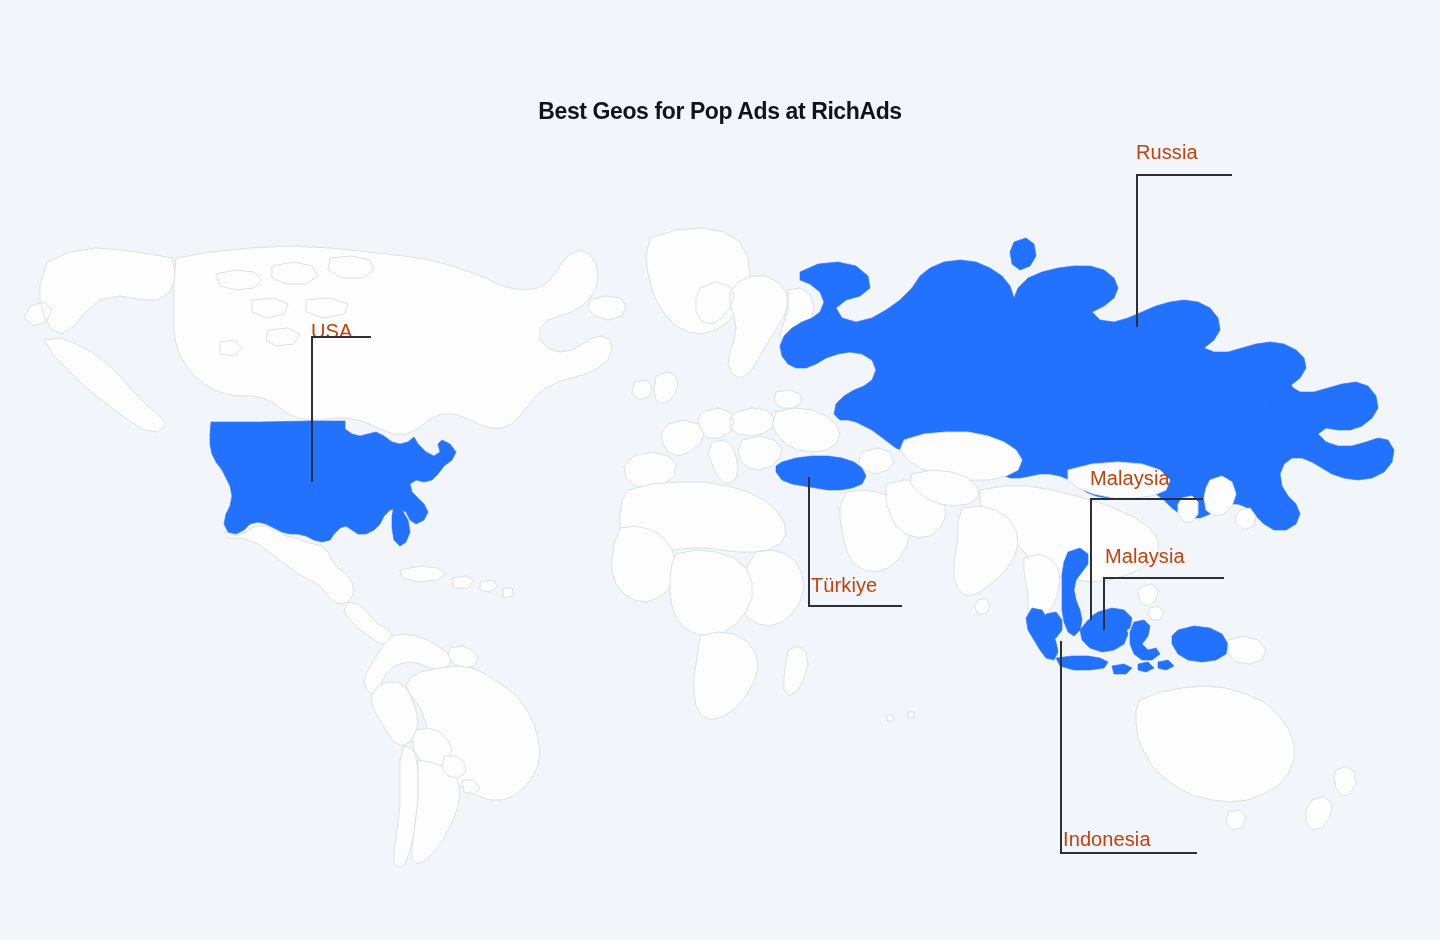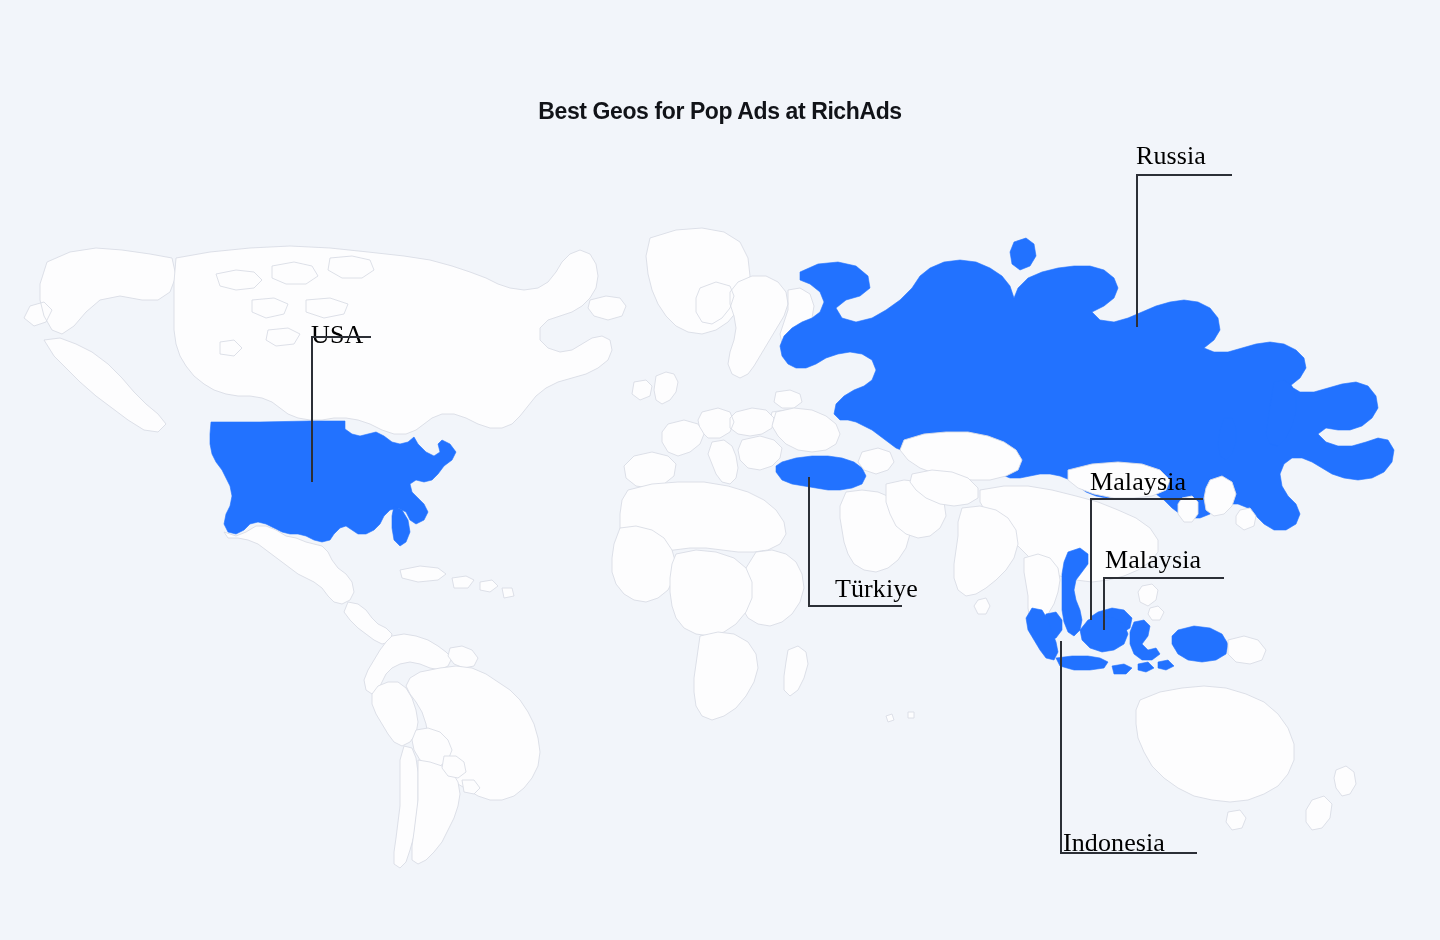--- a/index.html
+++ b/index.html
@@ -47,26 +47,26 @@
     stroke-linejoin: round;
   }
   .country.hi {
     fill: #2272ff;
     stroke: #2272ff;
     stroke-width: 0.6;
   }
   .label-group { position: absolute; }
   .label-text {
     position: absolute;
-    font-size: 26px;
+    font-size: 20px;
     font-weight: 400;
-    color: #000000;
+    color: #c2410c;
     white-space: nowrap;
     letter-spacing: 0.1px;
-    font-family: Liberation Serif, serif;
+    font-family: Liberation Sans, sans-serif;
   }
   .leader {
     position: absolute;
     background: #2c2f36;
   }
   .leader.h { height: 2px; }
   .leader.v { width: 2px; }
 </style>
 </head>
 <body>
@@ -202,21 +202,21 @@
     <div class="leader v" style="left:311px; top:336px; height:146px;"></div>
   </div>
 
   <div class="label-group">
     <div class="label-text" style="left:1136px; top:141px;">Russia</div>
     <div class="leader h" style="left:1136px; top:174px; width:96px;"></div>
     <div class="leader v" style="left:1136px; top:174px; height:153px;"></div>
   </div>
 
   <div class="label-group">
-    <div class="label-text" style="left:811px; top:574px;padding-left:24px;">Türkiye</div>
+    <div class="label-text" style="left:811px; top:574px;">Türkiye</div>
     <div class="leader h" style="left:808px; top:605px; width:94px;"></div>
     <div class="leader v" style="left:808px; top:477px; height:128px;"></div>
   </div>
 
   <div class="label-group">
     <div class="label-text" style="left:1090px; top:467px;">Malaysia</div>
     <div class="leader h" style="left:1090px; top:498px; width:113px;"></div>
     <div class="leader v" style="left:1090px; top:498px; height:122px;"></div>
   </div>
 

